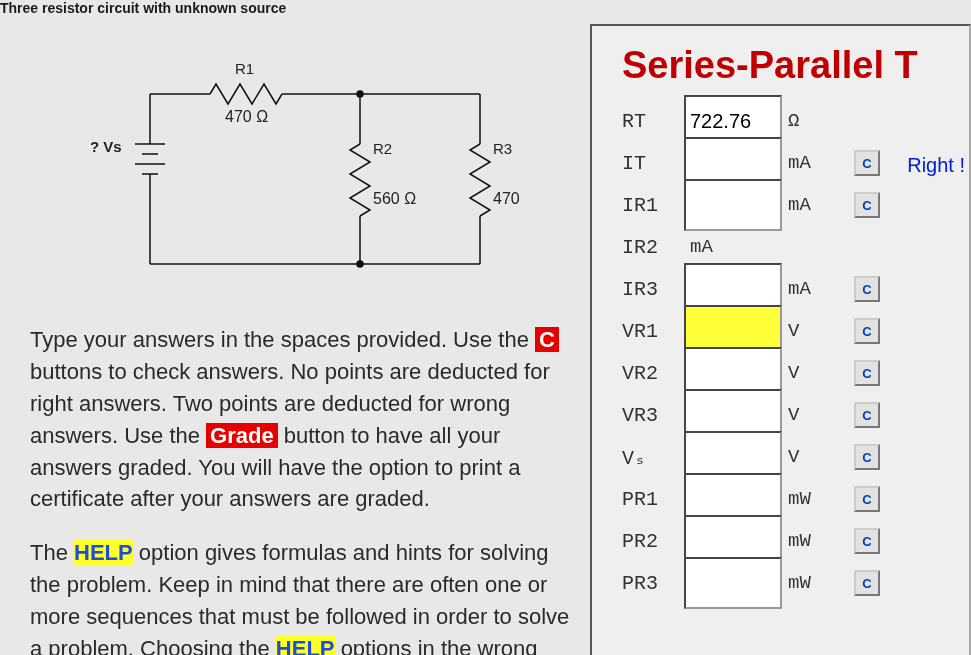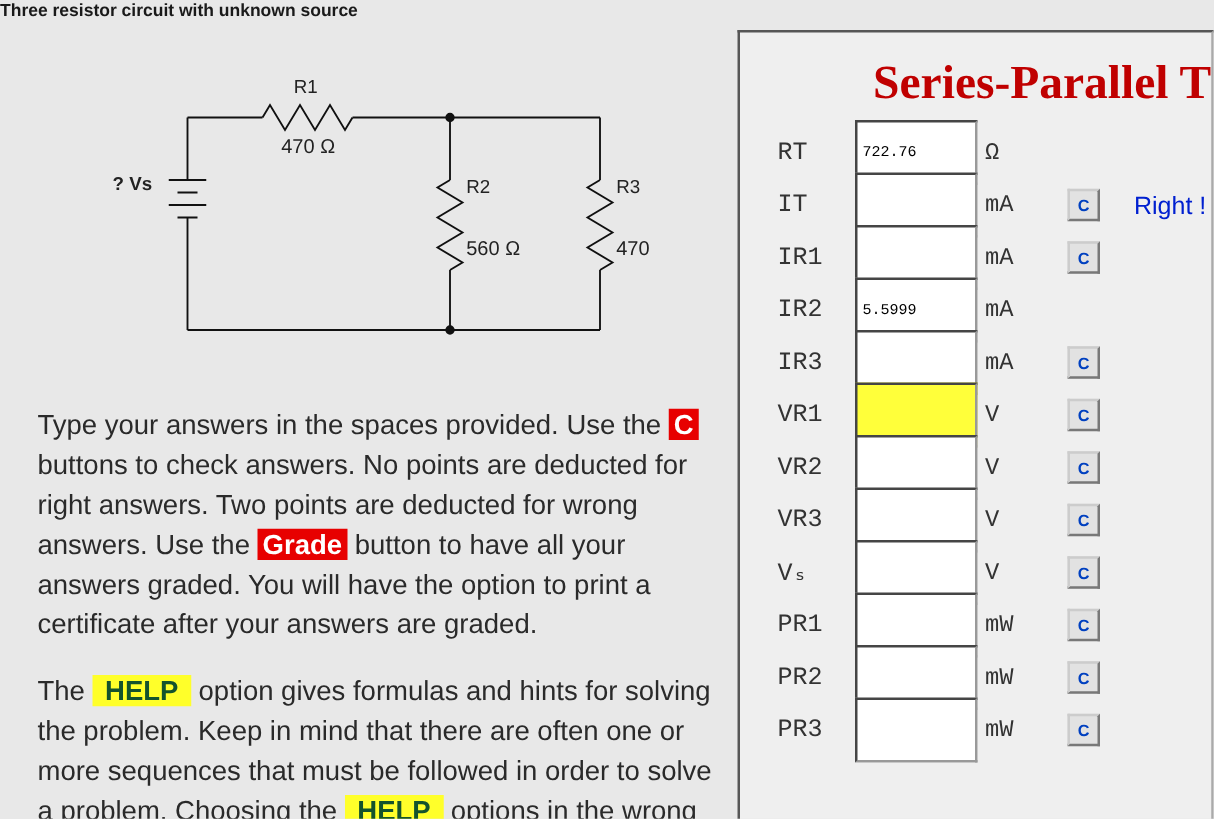--- a/index.html
+++ b/index.html
@@ -51,30 +51,30 @@
   }
   .instructions p { margin: 0 0 22px 0; }
   .hl-red {
     background: #e70000;
     color: #fff;
     padding: 0 4px;
     font-weight: bold;
   }
   .hl-yellow {
     background: #ffff2a;
-    color: #14532d;
-    padding: 0 10px;
+    color: #1d4ed8;
+    padding: 0 0;
     font-weight: bold;
   }
   .panel-title {
-    font-family: Liberation Serif, serif;
+    font-family: Liberation Sans, sans-serif;
     color: #c00000;
     font-size: 38px;
     font-weight: bold;
-    text-align: right;
+    text-align: left;
     margin-bottom: 18px;
     white-space: nowrap;
   }
   .row {
     display: flex;
     align-items: center;
     margin-bottom: 10px;
     height: 32px;
   }
   .row-label {
@@ -82,23 +82,23 @@
     font-family: "Courier New", monospace;
     font-size: 20px;
     color: #333;
     margin-right: 6px;
   }
   .row-input {
     width: 86px;
     height: 24px;
     border: 2px inset #999;
     background: #fff;
-    font-size: 12px;
+    font-size: 20px;
     padding: 12px 4px;
-    font-family: Liberation Mono, monospace;
+    font-family: Liberation Sans, sans-serif;
   }
   .row-input.active {
     background: #ffff3a;
   }
   .row-unit {
     width: 40px;
     font-family: "Courier New", monospace;
     font-size: 19px;
     color: #333;
     margin-left: 6px;
@@ -215,21 +215,20 @@
           <div class="c-btn">C</div>
         </div>
         <div class="row">
           <div class="row-label">IR1</div>
           <input type="text" class="row-input" style="">
           <div class="row-unit">mA</div>
           <div class="c-btn">C</div>
         </div>
         <div class="row">
           <div class="row-label">IR2</div>
-          <input type="text" class="row-input" value="5.5999" style="">
           <div class="row-unit">mA</div>
           <div class="c-btn hidden">C</div>
         </div>
         <div class="row">
           <div class="row-label">IR3</div>
           <input type="text" class="row-input" style="">
           <div class="row-unit">mA</div>
           <div class="c-btn">C</div>
         </div>
         <div class="row">

